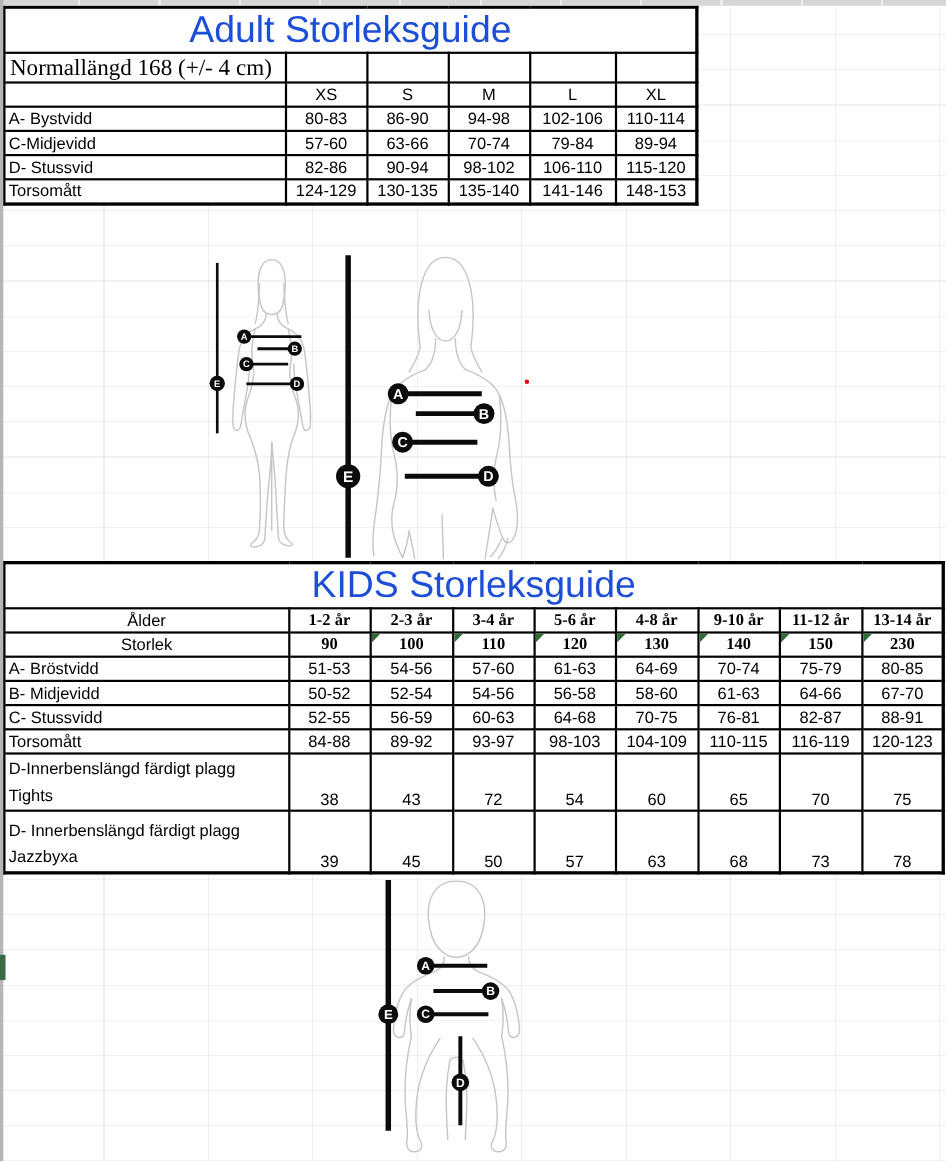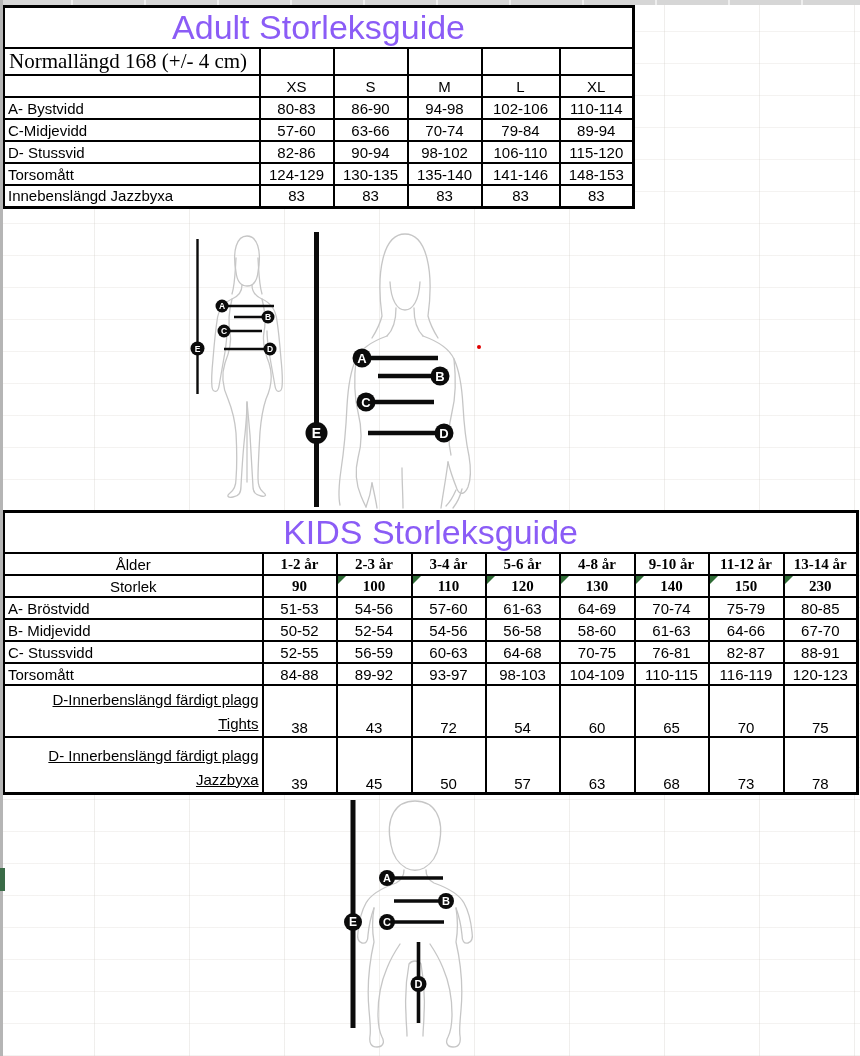--- a/index.html
+++ b/index.html
@@ -20,34 +20,34 @@
   }
   .left-strip{position:absolute;top:0;left:0;width:3px;height:1056px;background:#b5b5b5;z-index:2;}
   .left-strip-green{position:absolute;top:868px;left:0;width:5px;height:23px;background:#3a6b47;z-index:3;}
 
   table{border-collapse:collapse;background:#fff;table-layout:fixed;}
   .sizetable{position:absolute;z-index:1;border:3px solid #000;}
   .sizetable td{border:2px solid #000;padding:0 3px;font-size:15px;overflow:hidden;white-space:nowrap;}
   .sizetable td.c{text-align:center;padding:0;}
   .sizetable td.l{text-align:left;}
   td.title-cell{
-    text-align:center;font-size:34px;color:#8b5cf6;letter-spacing:0px;padding:0;
+    text-align:center;font-size:34px;color:#1d4ed8;letter-spacing:0px;padding:0;
   }
   td.note-cell{
     font-family:Liberation Serif, serif;font-size:21px;padding-left:4px;
   }
   .bold{font-weight:bold;font-size:14.5px;font-family:Liberation Serif, serif;}
   
   td.tri{position:relative;}
   td.tri::before{
     content:"";position:absolute;top:0;left:0;width:0;height:0;
     border-top:8px solid #2e6b35;border-right:8px solid transparent;
   }
   .twoline{white-space:normal;line-height:24px;vertical-align:bottom;}
-  .twoline .l1,.twoline .l2{display:block;text-align:right;text-decoration:underline;}
+  .twoline .l1,.twoline .l2{display:block;text-align:left;}
   td.vbottom{vertical-align:bottom;padding-bottom:3px;}
 
   .midsvg{position:absolute;left:0;top:228px;z-index:1;}
   .kidsvg{position:absolute;left:0;top:795px;z-index:1;}
   .outline{fill:none;stroke:#c6c6c6;stroke-width:1.3;stroke-linecap:round;stroke-linejoin:round;}
   .mline{stroke:#0b0b0b;fill:none;}
   .badge{fill:#0b0b0b;}
   .badge-letter{fill:#fff;font-family:"Liberation Sans",sans-serif;font-weight:bold;text-anchor:middle;}
 </style>
 </head>
@@ -111,28 +111,20 @@
       <td class="c">106-110</td>
       <td class="c">115-120</td>
     </tr>
     <tr style="height:22px">
       <td class="l">Torsomått</td>
       <td class="c">124-129</td>
       <td class="c">130-135</td>
       <td class="c">135-140</td>
       <td class="c">141-146</td>
       <td class="c">148-153</td>
-    </tr>
-    <tr style="height:22px">
-      <td class="l">Innebenslängd Jazzbyxa</td>
-      <td class="c">83</td>
-      <td class="c">83</td>
-      <td class="c">83</td>
-      <td class="c">83</td>
-      <td class="c">83</td>
     </tr>
   </tbody>
     </table>
 
   <svg class="midsvg" width="860" height="282" viewBox="0 228 860 282">
 
     <g>
       <path class="outline" d="M236,272 C232,250 237,236 247,236 C257,236 262,250 258,272 C257,281 253,286 247,286 C241,286 237,281 236,272 Z"></path>
       <path class="outline" d="M236,258 C235,274 235,284 232,294 M258,258 C259,274 259,284 262,294"></path>
       <path class="outline" d="M242,285 C242,292 239,296 232,299 C223,303 218,311 217,321 C215,334 214,347 213,359 C212,369 211,379 212,387 C213,393 218,393 219,386 C221,375 223,363 225,352 C226,345 227,338 227,331"></path>

